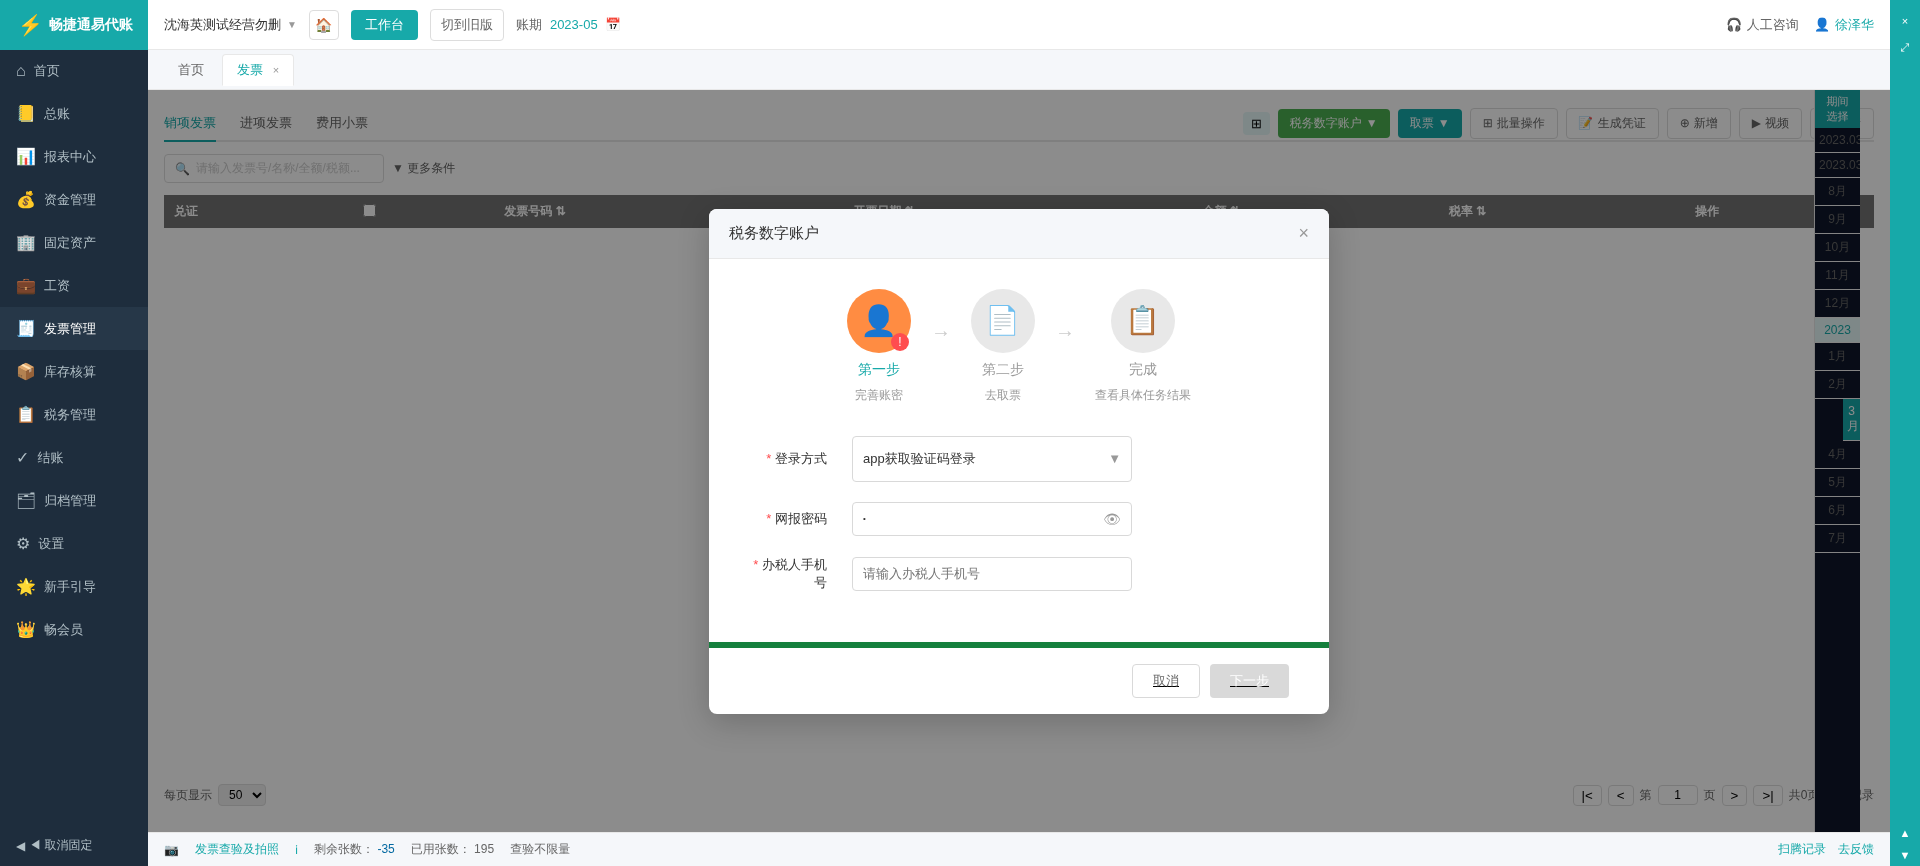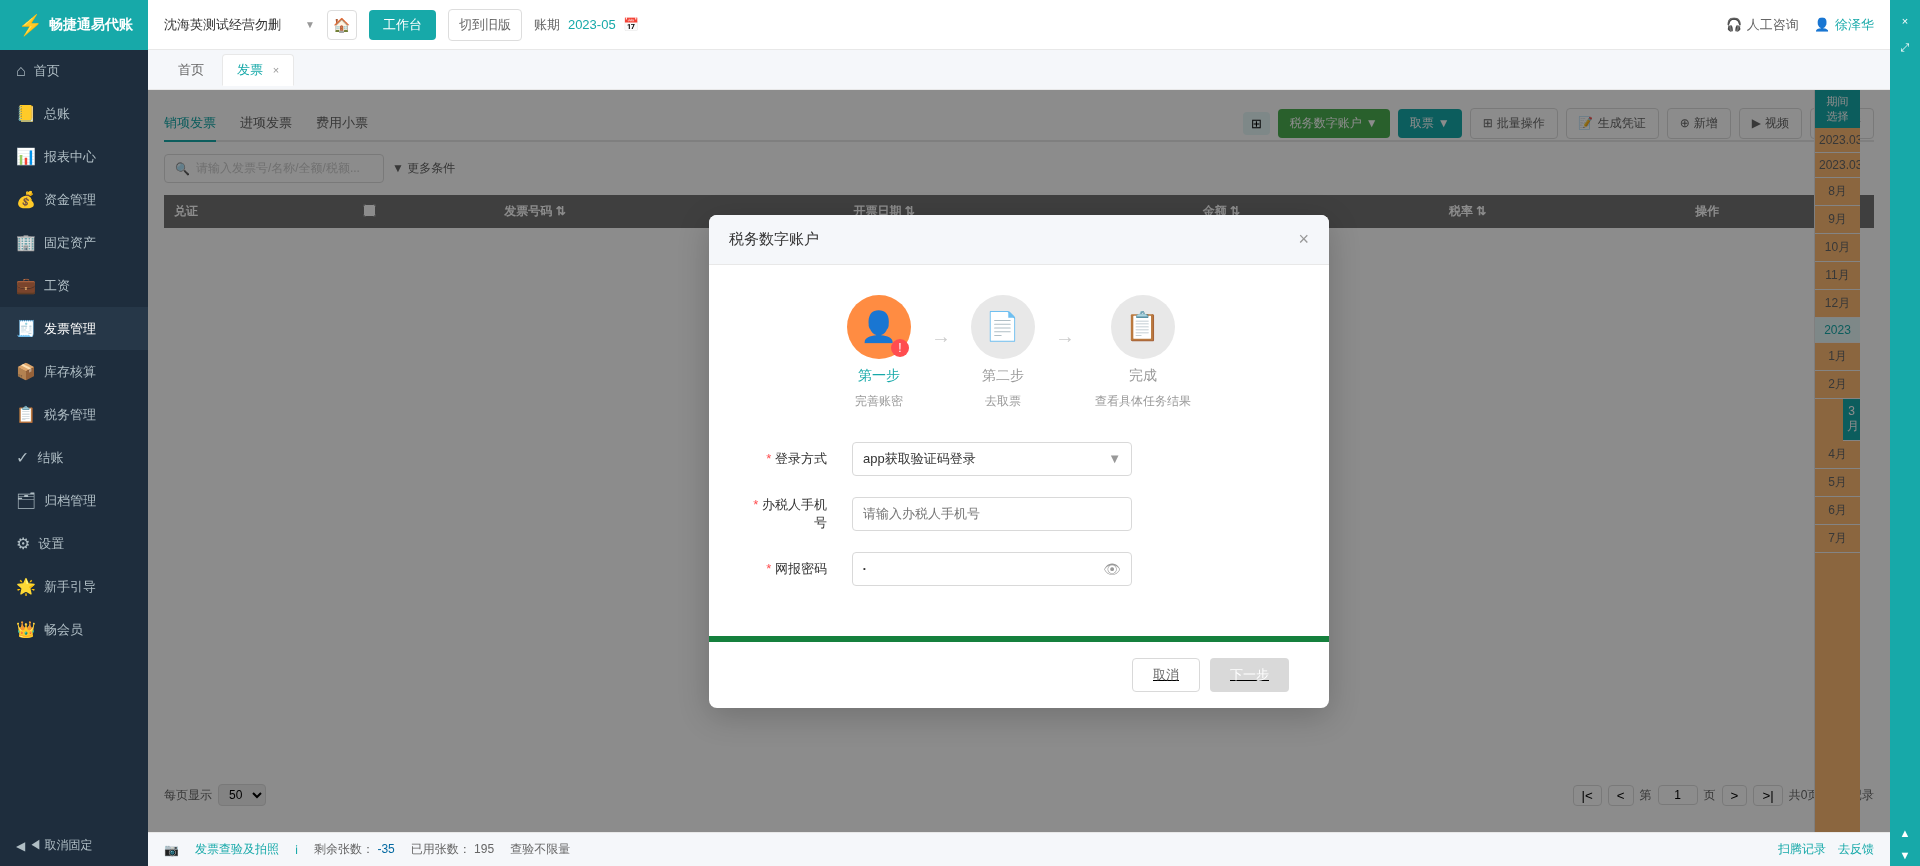--- a/index.html
+++ b/index.html
@@ -60,21 +60,21 @@
       background: #fff;
       border-bottom: 1px solid #e8e8e8;
       display: flex;
       align-items: center;
       padding: 0 16px;
       gap: 12px;
     }
     .company-select {
       display: flex;
       align-items: center;
-      gap: 24px;
+      gap: 6px;
       color: #333;
       cursor: pointer;
       font-size: 13px;
     }
     .company-select .chevron { color: #999; font-size: 10px; }
     .topbar-icon-btn {
       width: 30px;
       height: 30px;
       border: 1px solid #ddd;
       border-radius: 4px;
@@ -287,21 +287,21 @@
       cursor: pointer;
     }
 
     
     .period-selector {
       position: absolute;
       right: 30px;
       top: 0;
       bottom: 0;
       width: 46px;
-      background: #fdba74;
+      background: #0f172a;
       border-left: 1px solid #e8e8e8;
       display: flex;
       flex-direction: column;
       overflow: hidden;
     }
     .period-title {
       background: #17a9a9;
       color: white;
       font-size: 11px;
       padding: 4px 2px;
@@ -434,21 +434,21 @@
       border: 1px solid #d9d9d9;
       border-radius: 4px;
       padding: 0 10px;
       font-size: 13px;
       color: #333;
       outline: none;
       max-width: 280px;
     }
     .form-select {
       flex: 1;
-      height: 34px;
+      height: 46px;
       border: 1px solid #d9d9d9;
       border-radius: 4px;
       padding: 0 10px;
       font-size: 13px;
       color: #333;
       outline: none;
       max-width: 280px;
       display: flex;
       align-items: center;
       justify-content: space-between;
@@ -773,30 +773,30 @@
 
           <div class="form-row">
             <label class="form-label required">登录方式</label>
             <div class="form-select">
               <span>app获取验证码登录</span>
               <span class="chevron">▼</span>
             </div>
           </div>
 
           <div class="form-row">
-            <label class="form-label required">办税人手机号</label>
-            <input class="form-control" type="text" placeholder="请输入办税人手机号" style="">
-          </div>
-
-          <div class="form-row">
             <label class="form-label required">网报密码</label>
             <div class="password-field">
               <span class="password-dots">•</span>
               <span class="eye-icon">👁</span>
             </div>
+          </div>
+
+          <div class="form-row">
+            <label class="form-label required">办税人手机号</label>
+            <input class="form-control" type="text" placeholder="请输入办税人手机号" style="">
           </div>
 
         </div>
 
         <div class="modal-footer">
           <button class="btn-cancel">取消</button>
           <button class="btn-next">下一步</button>
         </div>
       </div>
     </div>

